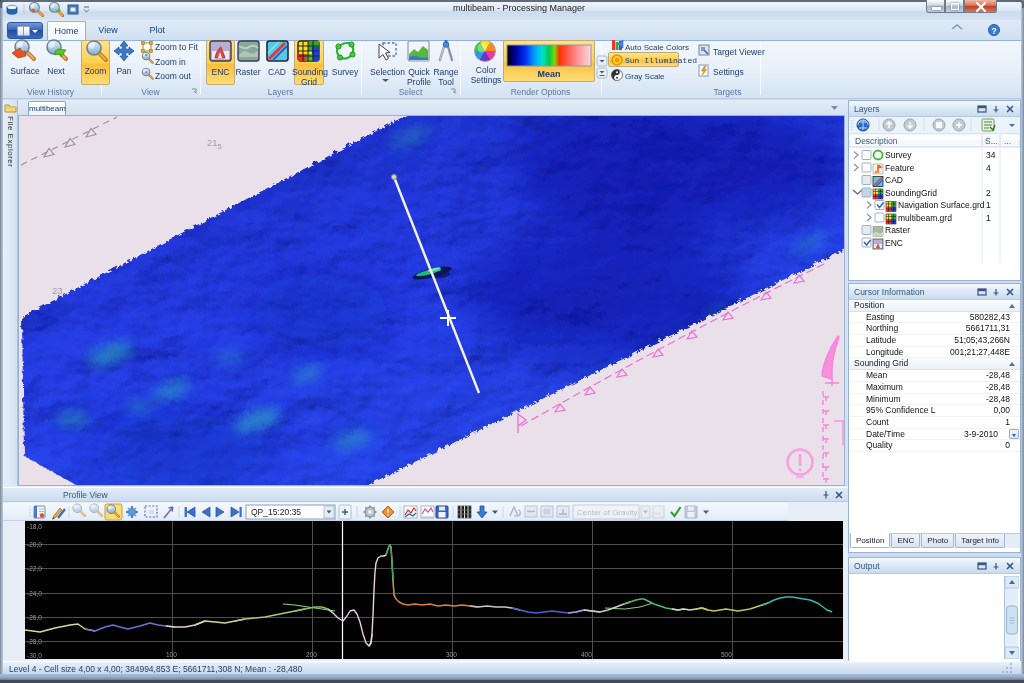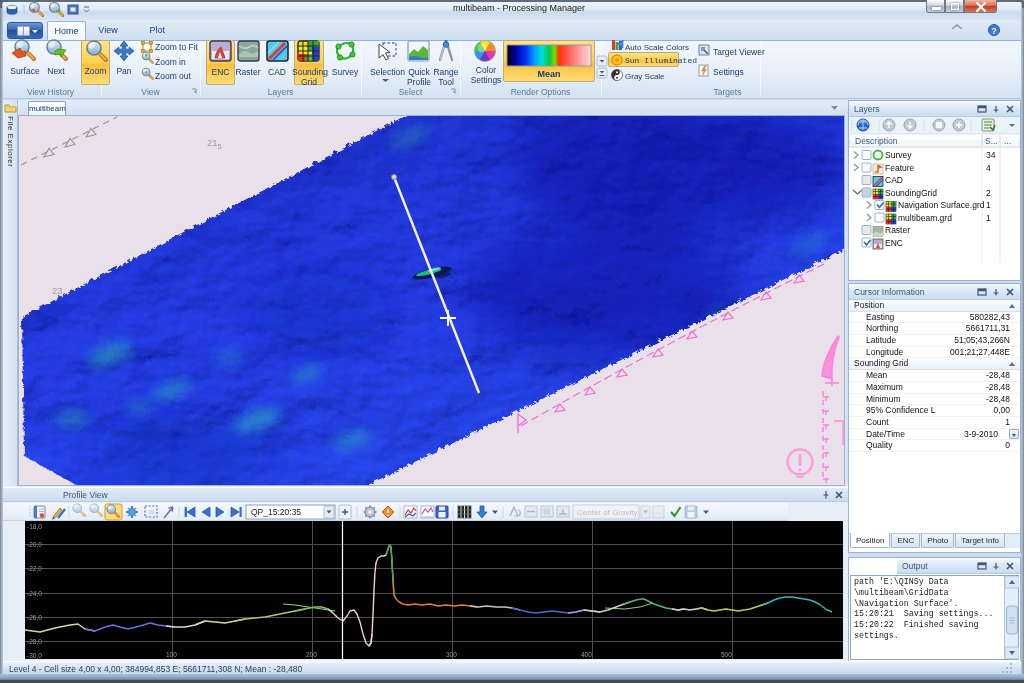--- a/index.html
+++ b/index.html
@@ -625,36 +625,30 @@
   <div class="cirow"><span class="cl">95% Confidence L</span><span class="cv">0,00</span></div>
   <div class="cirow"><span class="cl">Count</span><span class="cv">1</span></div>
   <div class="cirow"><span class="cl">Date/Time</span><span class="cv" style="margin-right:12px;">3-9-2010</span><i class="combo"></i></div>
   <div class="cirow"><span class="cl">Quality</span><span class="cv">0</span></div>
  </div>
  <div class="abs" style="left:0px;top:249px;width:171px;height:15px;background:#e4edf7;border-top:1px solid #b7c9de;">
   <div class="citab sel">Position</div><div class="citab">ENC</div><div class="citab">Photo</div><div class="citab">Target Info</div>
  </div>
 </div>
 
-<div class="panel abs" style="top:557px;height:124px;padding-left:48px;">
+<div class="panel abs" style="top:557px;height:124px;">
  <div class="phdr">
       <span class="ptitle">Output</span>
     </div>
  <div class="phbtns" style="top:3px;"><svg width="40" height="10">
         <rect x="1" y="2" width="8" height="6" fill="none" stroke="#3a547e" stroke-width="1.2"></rect>
         <rect x="1" y="2" width="8" height="2.2" fill="#3a547e"></rect>
         <path d="M19 2 v4 M16.5 6 h5 M19 6 v2.5" stroke="#3a547e" stroke-width="1.2" fill="none"></path>
         <path d="M30 2 l6 6 M36 2 l-6 6" stroke="#3a547e" stroke-width="1.6"></path>
       </svg></div>
- <div class="abs" style="left:1px;top:17px;width:169px;height:85px;background:#fff;border:1px solid #8aa6c8;font-family:'Liberation Mono',monospace;font-size:8.3px;line-height:10.8px;color:#222;padding:1px 0 0 3px;white-space:pre;">path 'E:\QINSy Data
-\multibeam\GridData
-\Navigation Surface'.
-15:20:21  Saving settings...
-15:20:22  Finished saving
-settings.</div>
  <div class="abs" style="left:155px;top:18px;width:14px;height:83px;background:#e4eefa;border-left:1px solid #b0c4dc;">
   <svg width="14" height="83">
    <rect x="0" y="0" width="14" height="12" fill="#dce9f7" stroke="#a8bcd8" stroke-width=".8"></rect>
    <path d="M4 8 l3 -4 l3 4 z" fill="#4a659a"></path>
    <rect x="0" y="71" width="14" height="12" fill="#dce9f7" stroke="#a8bcd8" stroke-width=".8"></rect>
    <path d="M4 75 l3 4 l3 -4 z" fill="#4a659a"></path>
    <rect x="1.5" y="30" width="11" height="28" rx="3" fill="#cfe0f2" stroke="#9ab2d0" stroke-width="1"></rect>
    <path d="M4.5 42 h5 M4.5 44.5 h5 M4.5 47 h5" stroke="#9ab2d0" stroke-width=".8"></path>
   </svg>
  </div>

